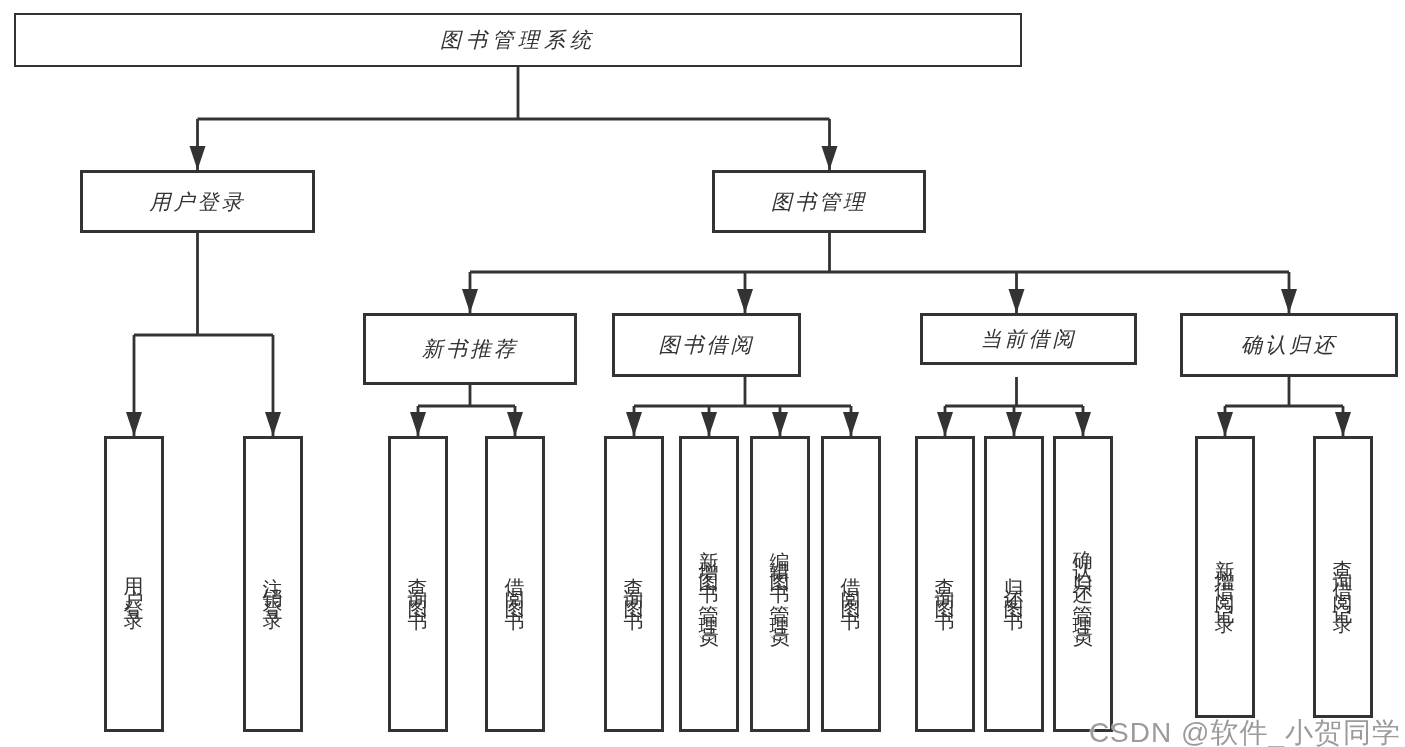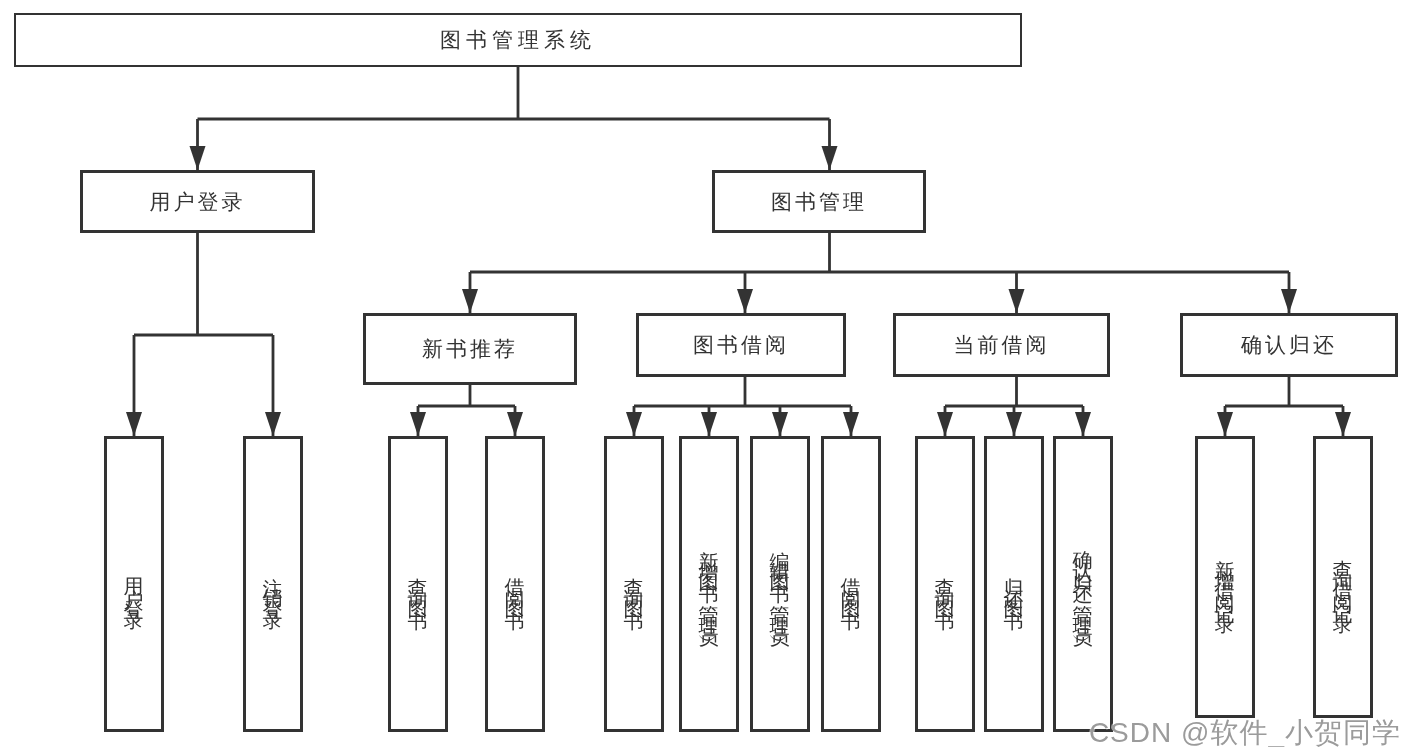--- a/index.html
+++ b/index.html
@@ -25,20 +25,21 @@
     box-sizing:border-box;
     background:var(--box-bg);
     border:3px solid var(--line);
     display:flex;align-items:center;justify-content:center;
     color:var(--text);
   }
   .hbox{
     font-size:21px;
     letter-spacing:3px;
     white-space:nowrap;
+    font-style:italic;
   }
   .rootbox{
     border-width:2px;
     font-size:21px;
     letter-spacing:5px;
   }
   .leaf{
     writing-mode:vertical-rl;
     text-orientation:mixed;
     font-size:20px;
@@ -119,24 +120,24 @@
   <div class="box hbox" style="left:80px;top:170px;width:235px;height:63px">
     <span>用户登录</span>
   </div>
   <div class="box hbox" style="left:712px;top:170px;width:214px;height:63px">
     <span>图书管理</span>
   </div>
 
   <div class="box hbox" style="left:363px;top:313px;width:214px;height:72px">
     <span>新书推荐</span>
   </div>
-  <div class="box hbox" style="left:636px;top:313px;width:210px;height:64px">
+  <div class="box hbox" style="left:612px;top:313px;width:189px;height:64px">
     <span>图书借阅</span>
   </div>
-  <div class="box hbox" style="left:893px;top:313px;width:217px;height:64px">
+  <div class="box hbox" style="left:920px;top:313px;width:217px;height:52px">
     <span>当前借阅</span>
   </div>
   <div class="box hbox" style="left:1180px;top:313px;width:218px;height:64px">
     <span>确认归还</span>
   </div>
 
   <div class="box leaf" style="left:104px;top:436px;width:60px;height:296px">
     <span>用户登录</span>
   </div>
   <div class="box leaf" style="left:243px;top:436px;width:60px;height:296px">

